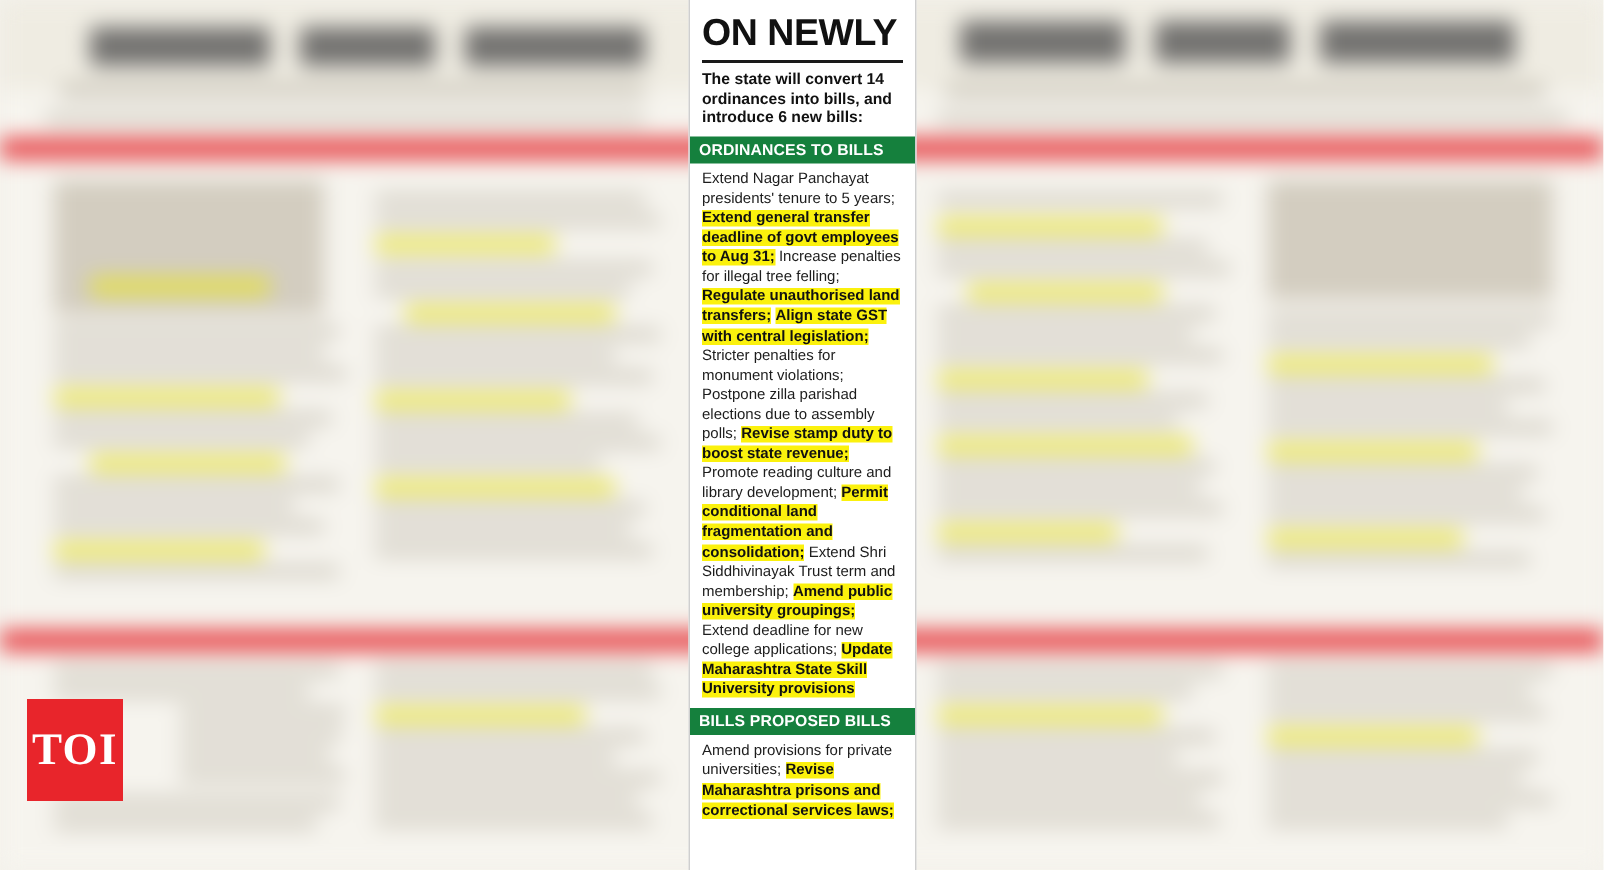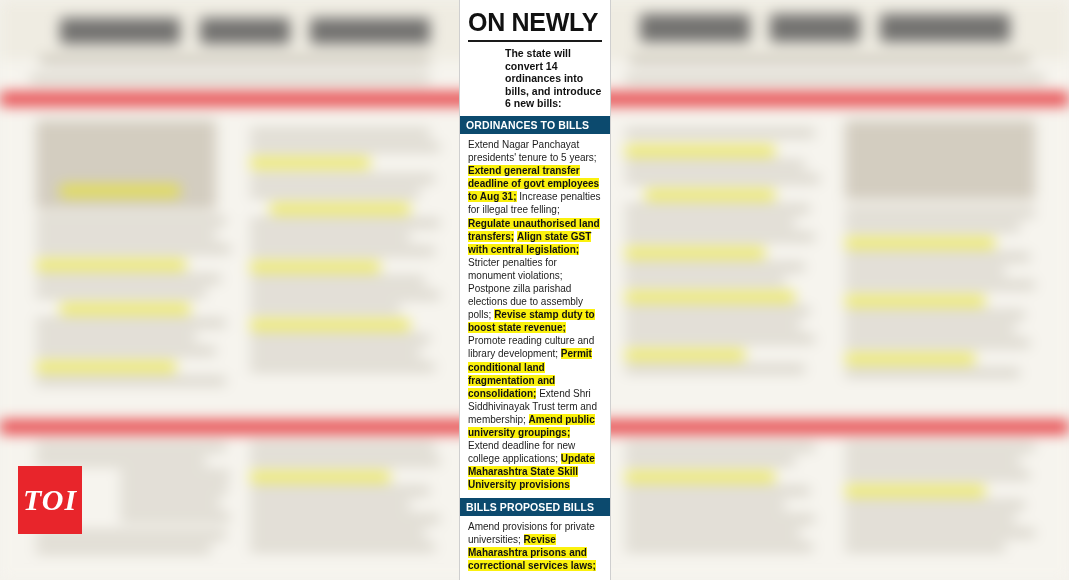--- a/index.html
+++ b/index.html
@@ -79,21 +79,20 @@
   .toi-logo {
     position: absolute;
     left: 18px;
     top: 466px;
     width: 64px;
     height: 68px;
     background: #e8252b;
     display: flex;
     align-items: center;
     justify-content: center;
-    font-style: italic;
   }
   .toi-logo span {
     color: #ffffff;
     font-family: "Liberation Serif", serif;
     font-weight: bold;
     font-size: 30px;
     letter-spacing: 1px;
   }
 
   
@@ -137,24 +136,23 @@
     height: 2px;
     background: #1a1a1a;
     margin: 5px 0 0 0;
   }
   .standfirst {
     font-size: 10.5px;
     line-height: 12.6px;
     font-weight: bold;
     color: #111111;
     padding: 5px 0 6px 0;
-    margin-left: 37px;
   }
   .section-bar {
-    background: #0c4a6e;
+    background: #15803d;
     color: #ffffff;
     font-weight: bold;
     font-size: 10.5px;
     line-height: 14px;
     padding: 2px 0 2px 6px;
     letter-spacing: 0.1px;
   }
   .body-text {
     font-size: 10px;
     line-height: 13.1px;

